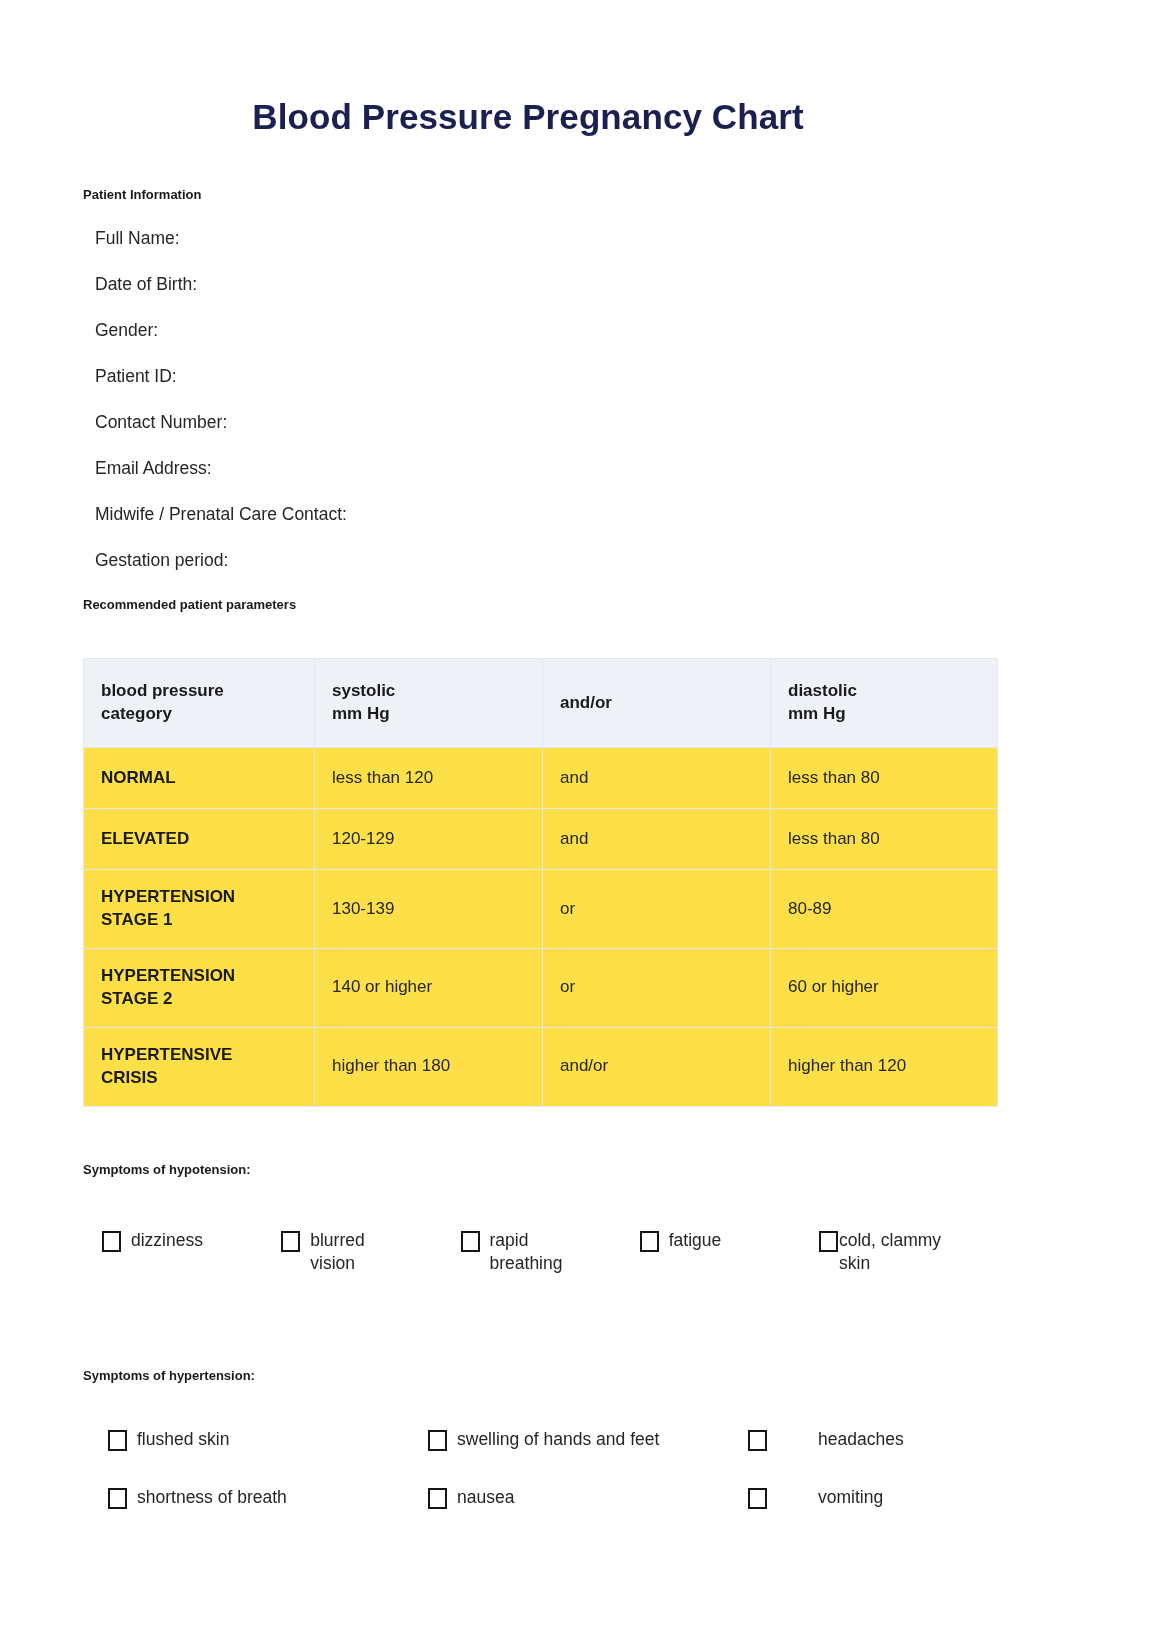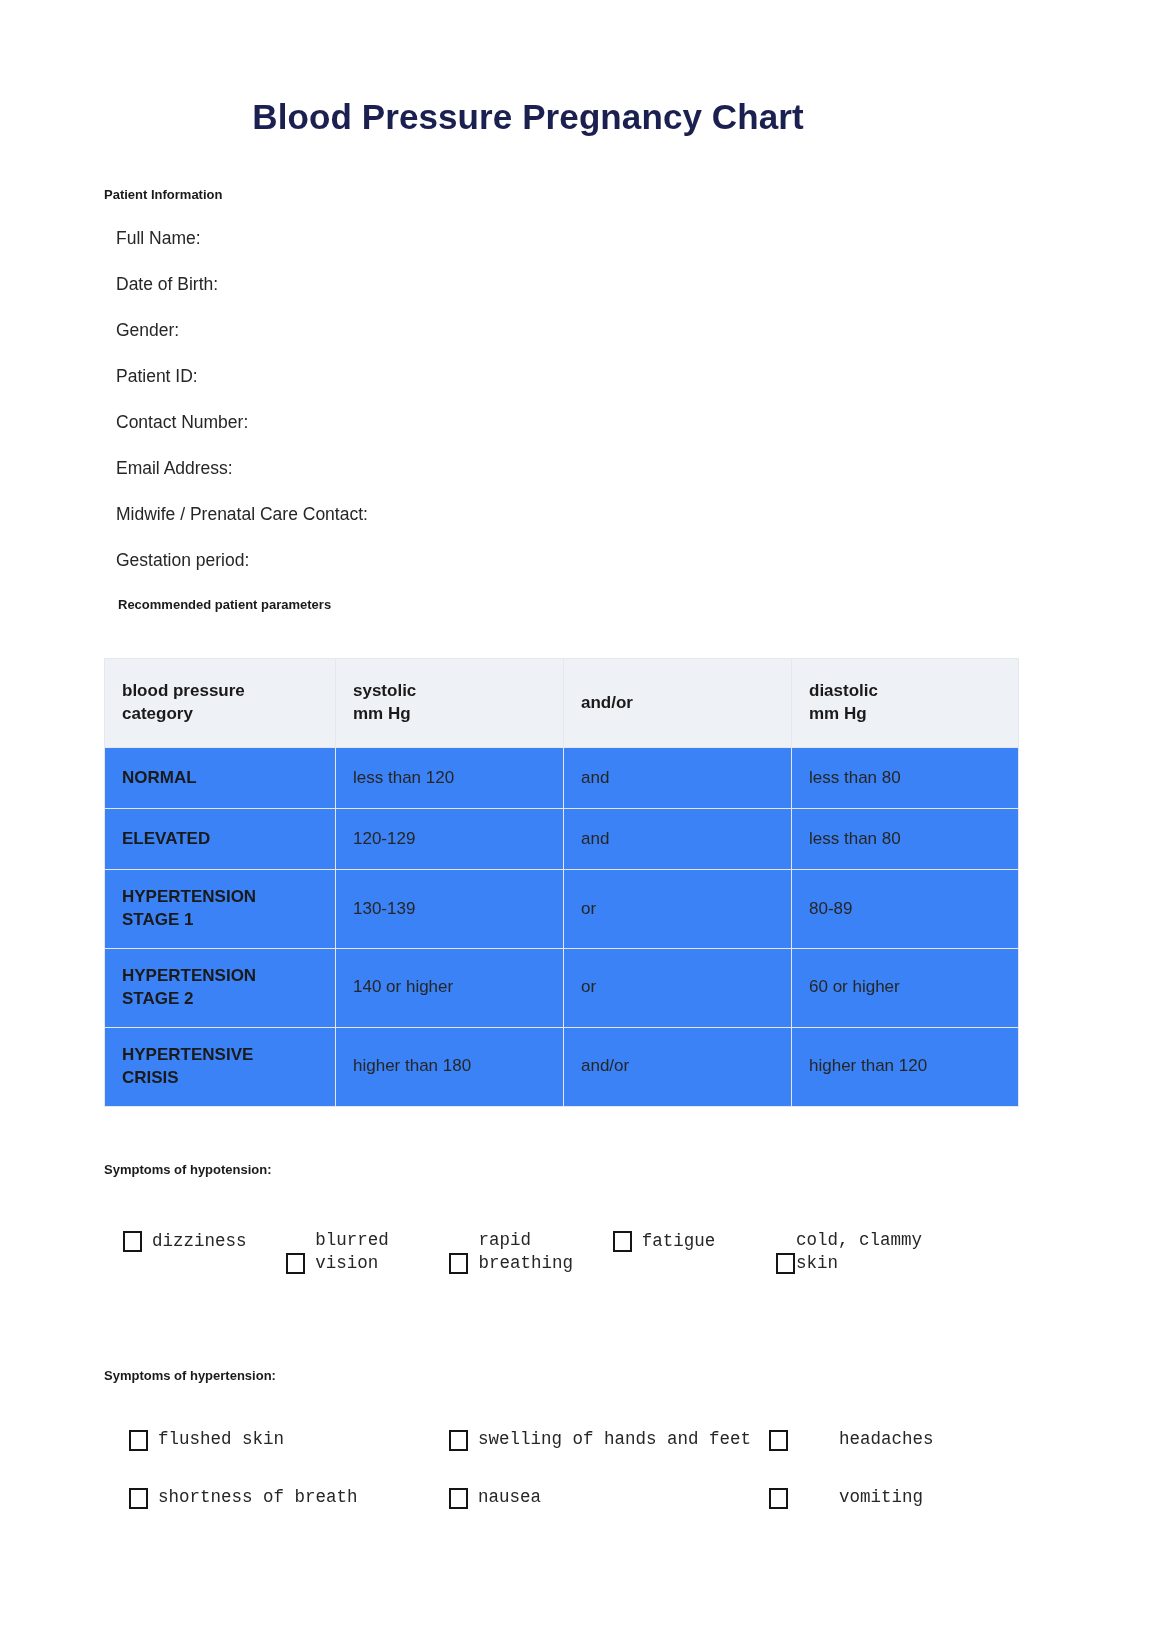--- a/index.html
+++ b/index.html
@@ -12,21 +12,21 @@
     height: 1630px;
     font-family: "Liberation Sans", sans-serif;
     color: #1a1a1a;
     position: relative;
     overflow: hidden;
   }
   .page {
     width: 1056px;
     height: 1630px;
     box-sizing: border-box;
-    padding: 0 104px;
+    padding: 0 83px;
     position: relative;
   }
   .doc-title {
     text-align: center;
     font-size: 35px;
     font-weight: bold;
     color: #1b2050;
     letter-spacing: 0.1px;
     margin: 0;
     padding-top: 96px;
@@ -46,21 +46,20 @@
     margin: 12px;
   }
   #patient-info {
     margin-top: 49px;
   }
   #patient-info .field-line {
     margin-top: 25px;
   }
   #params-heading {
     margin-top: 26px;
-    margin-left: 14px;
   }
 
   
   table.params {
     margin-top: 46px;
     width: 914px;
     border-collapse: collapse;
     table-layout: fixed;
     font-size: 17px;
   }
@@ -74,21 +73,21 @@
     background: #eef1f5;
     font-weight: bold;
     color: #1a1a1a;
     font-size: 17px;
     line-height: 1.35;
     padding-top: 21px;
     padding-bottom: 21px;
     white-space: pre-line;
   }
   table.params tbody td {
-    background: #3b82f6;
+    background: #fde047;
     color: #262626;
     line-height: 1.35;
     height: 28px;
   }
   table.params tbody td.cat {
     font-weight: bold;
     color: #1a1a1a;
     white-space: pre-line;
   }
   col.c1 { width: 231px; }
@@ -99,22 +98,21 @@
   
   #hypotension-heading { margin-top: 55px; }
   #hypertension-heading { margin-top: 94px; }
 
   .chk-row {
     display: flex;
     align-items: flex-start;
   }
   .chk {
     display: flex;
-    align-items: flex-end;
-    font-family: Liberation Mono, monospace;
+    align-items: flex-start;
   }
   .box {
     width: 19px;
     height: 21px;
     border: 2px solid #151515;
     background: #ffffff;
     box-sizing: border-box;
     flex: 0 0 auto;
     margin-top: 2px;
   }

